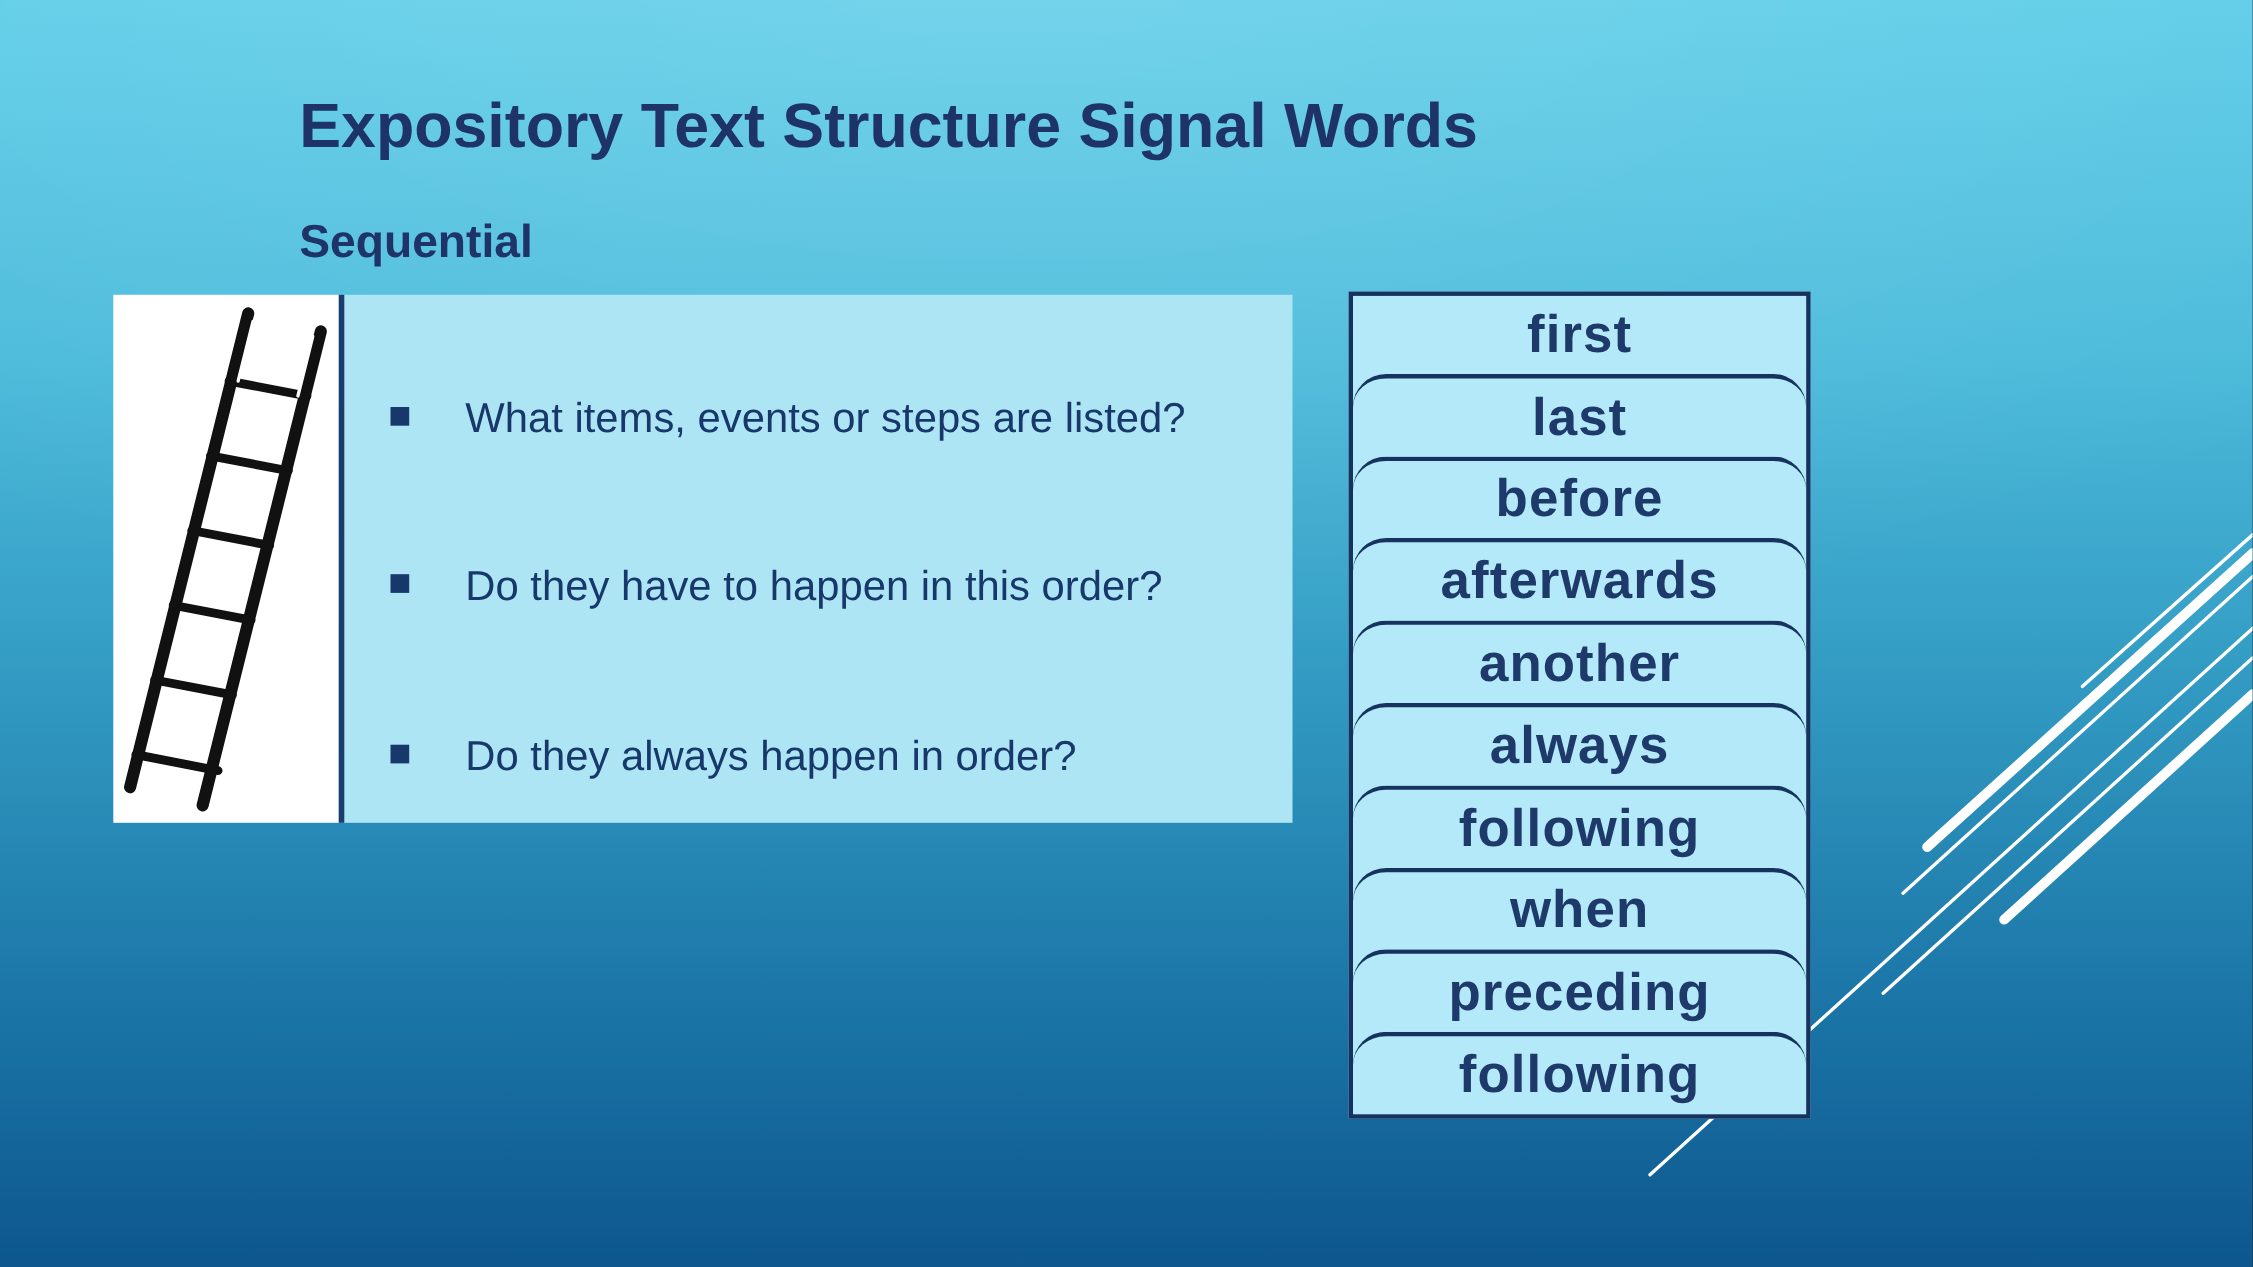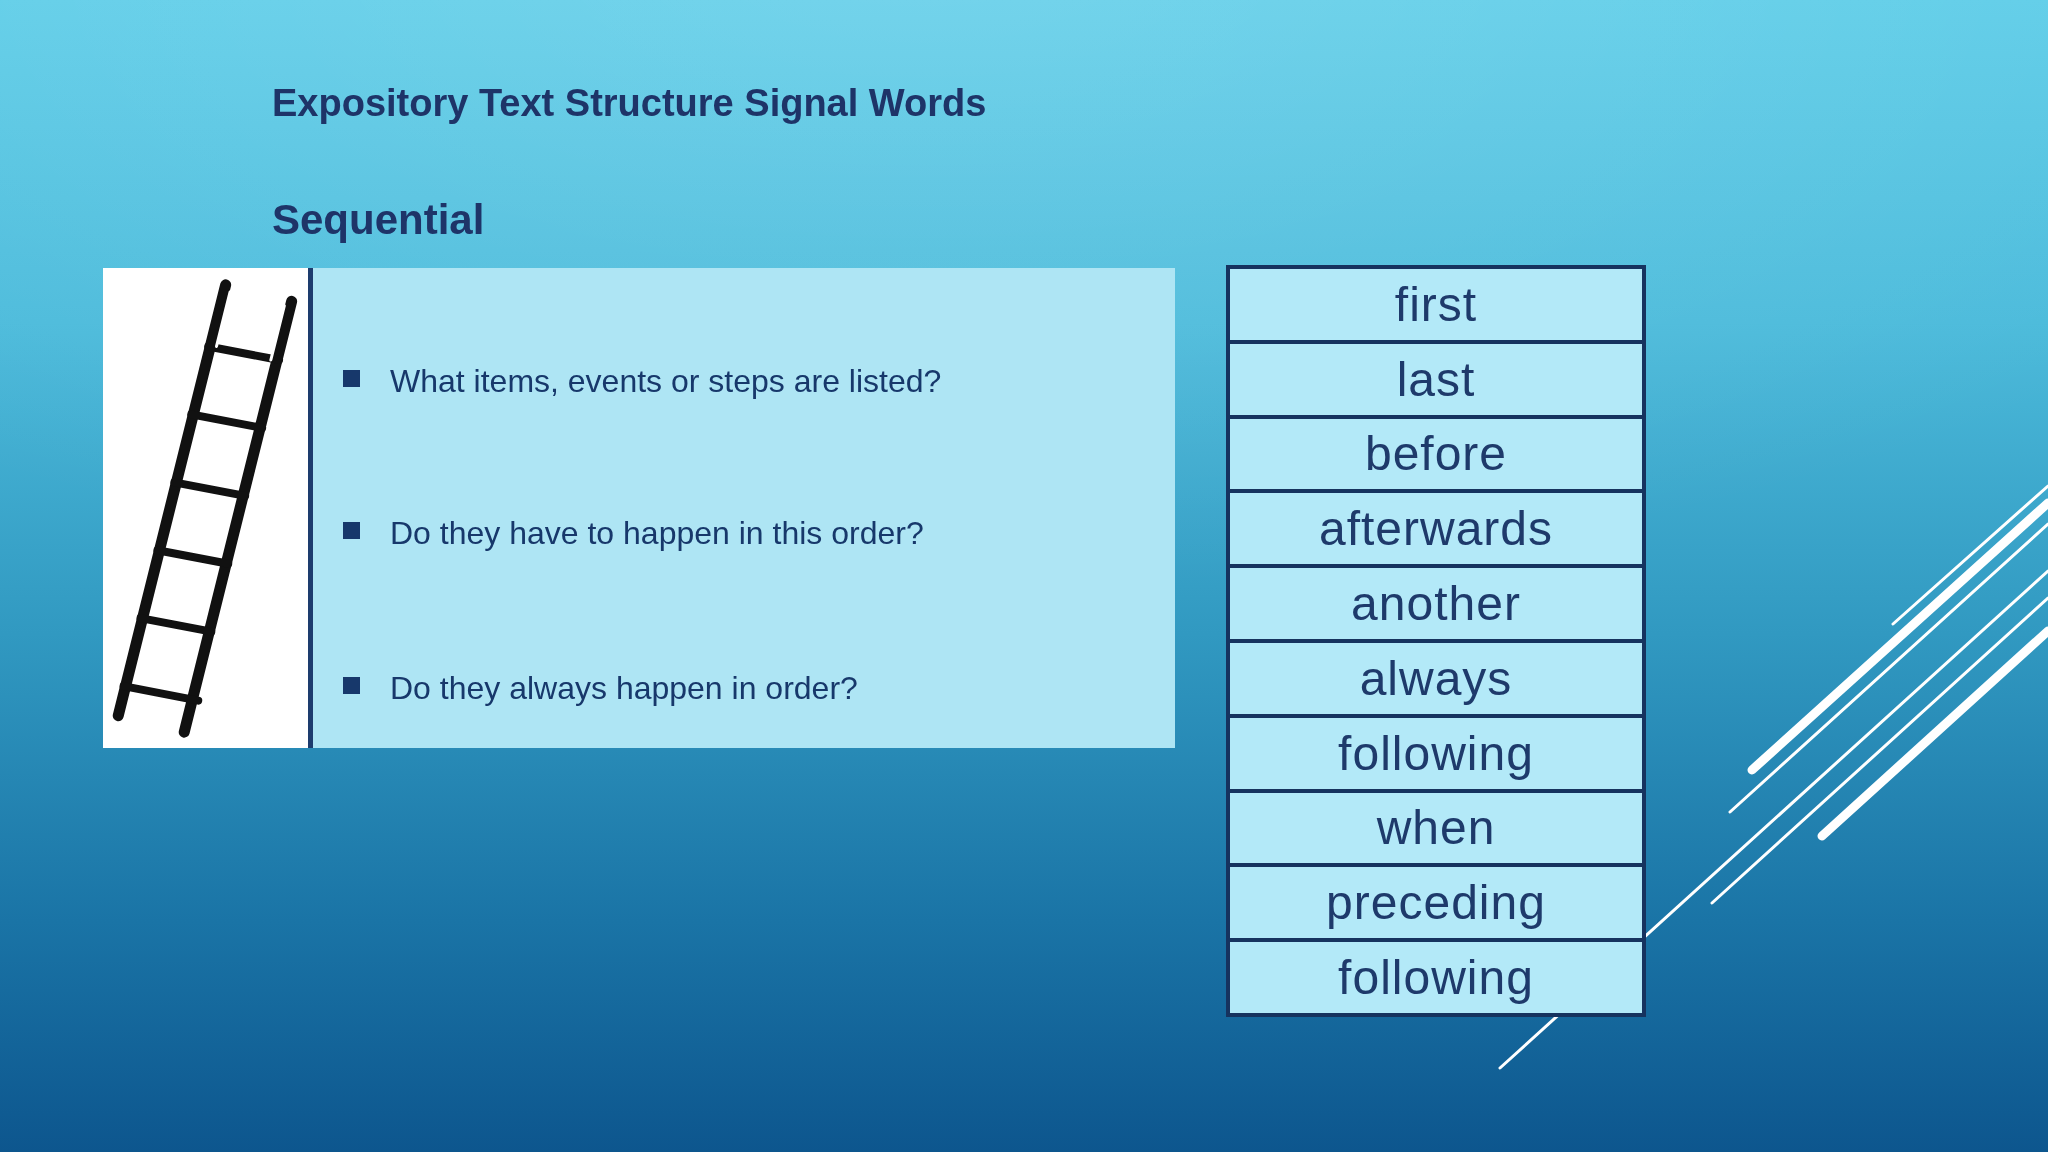--- a/index.html
+++ b/index.html
@@ -8,21 +8,21 @@
     width:2048px;height:1152px;
     overflow:hidden;
     font-family:"Liberation Sans", sans-serif;
     background:
       radial-gradient(130% 95% at 45% -5%, rgba(255,255,255,0.14), rgba(255,255,255,0) 60%),
       linear-gradient(to bottom, #5ecde8 0%, #4cbbdb 28%, #3199c1 55%, #1a74a6 80%, #0d568e 100%);
   }
   .title{
     position:absolute;left:272px;top:82px;
     margin:0;
-    font-size:38px;font-weight:bold;
+    font-size:57px;font-weight:bold;
     color:#1e3468;
     letter-spacing:0px;
     white-space:nowrap;
   }
   .subtitle{
     position:absolute;left:272px;top:196px;
     margin:0;
     font-size:42px;font-weight:bold;
     color:#1e3468;
     white-space:nowrap;
@@ -34,25 +34,26 @@
   }
   .ladder-box svg{display:block;width:100%;height:100%;}
   .panel{
     position:absolute;left:308px;top:268px;
     width:867px;height:480px;
     background:#aee5f4;
     border-left:5px solid #1d3c6e;
     box-sizing:border-box;
   }
   .bullet-row{
-    position:absolute;left:30px;
+    position:absolute;left:42px;
     display:flex;align-items:flex-start;
     color:#17386b;
-    font-size:32px;line-height:46px;
+    font-size:38px;line-height:46px;
     white-space:nowrap;
+    gap:21px;
   }
   .bullet-row .sq{
     width:17px;height:17px;flex:none;
     margin:12px 30px 0 0;
     background:#17386b;
   }
   .b1{top:90px;} .b2{top:242px;} .b3{top:397px;}
   .decor{
     position:absolute;left:0;top:0;width:2048px;height:1152px;
     z-index:1;pointer-events:none;
@@ -62,23 +63,24 @@
     width:420px;height:752px;
     z-index:2;
     display:flex;flex-direction:column;
     background:#b3e9f8;
     border:4px solid #16335f;
     box-sizing:border-box;
   }
   .word-cell{
     flex:1 1 0;
     display:flex;align-items:center;justify-content:center;
-    font-size:48px;font-weight:normal;
+    font-size:48px;font-weight:bold;
     letter-spacing:1px;
     color:#1e3a6b;
+    border-radius:30px;
   }
   .word-cell + .word-cell{border-top:4px solid #16335f;}
 </style>
 </head>
 <body>
 
 <div class="slide">
 
   <svg class="decor" viewBox="0 0 2048 1152" xmlns="http://www.w3.org/2000/svg">
     <g stroke="#ffffff" stroke-linecap="round" fill="none">

